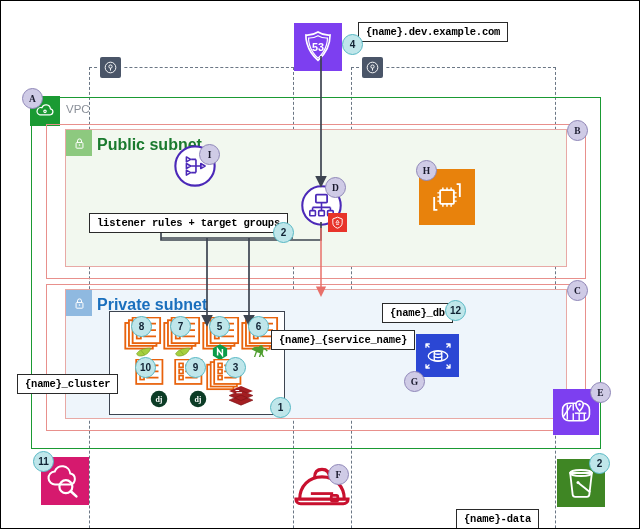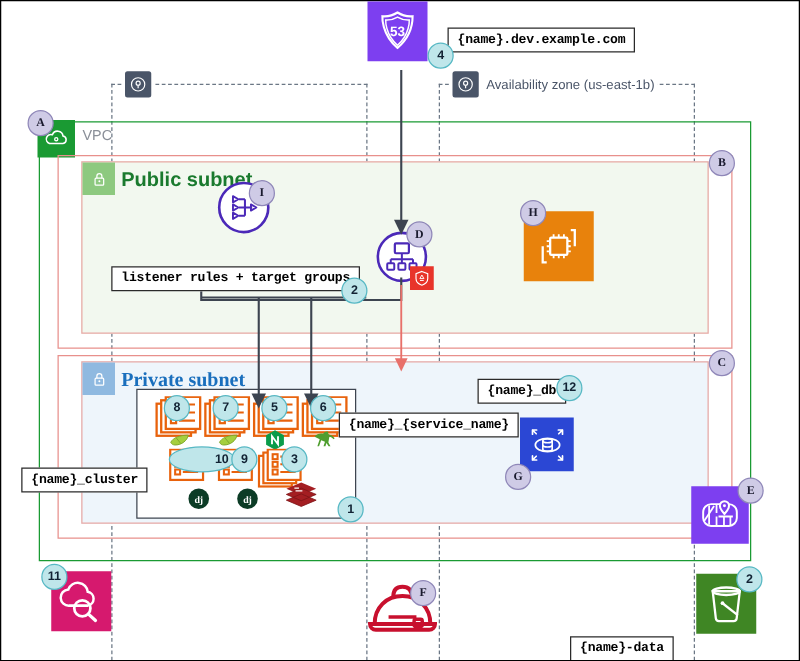--- a/index.html
+++ b/index.html
@@ -17,21 +17,21 @@
   .vpc{border:1.6px solid #1a9a33;background:transparent;}
   .vpc-tab{position:absolute;left:-1.6px;top:-1.6px;width:30px;height:30px;background:#1a9a33;
            display:flex;align-items:center;justify-content:center;}
   .vpc-txt{position:absolute;left:34px;top:5px;font-size:11.5px;color:#8a8f98;}
 
   .sg{border:1.2px solid #e8908c;background:transparent;}
   .sg-txt{position:absolute;font-size:10.5px;color:#e8342a;white-space:nowrap;font-weight:400;}
 
   .subnet{border:1.2px solid #e8a9a5;}
   .subnet.pub{background:#f2f8ef;}
-  .subnet.pri{background:#eef5fb;font-family:Liberation Serif, serif;}
+  .subnet.pri{background:#eef5fb;}
   .sn-tab{position:absolute;left:0;top:0;width:26px;height:26px;display:flex;align-items:center;justify-content:center;}
   .sn-tab.pub{background:#8dc97f;}
   .sn-tab.pri{background:#8fb9e0;}
   .sn-txt{position:absolute;top:6px;font-size:16px;font-weight:700;white-space:nowrap;}
   .sn-txt.pub{color:#1a7a2e;left:31px;}
   .sn-txt.pri{color:#1a6fbd;left:31px;}
 
   
   .cm{position:absolute;width:19px;height:19px;border-radius:50%;display:flex;align-items:center;
       justify-content:center;font-size:9.5px;font-weight:700;z-index:40;}
@@ -73,21 +73,20 @@
 
   <div class="abs az" style="left:350px;top:66px;width:205px;height:576px;">
     <div class="az-label">
       <span class="az-ico">
         <svg width="15" height="15" viewBox="0 0 24 24">
             <circle cx="12" cy="12" r="8.5" fill="none" stroke="#fff" stroke-width="1.5"></circle>
             <circle cx="12" cy="10.5" r="2.6" fill="none" stroke="#fff" stroke-width="1.5"></circle>
             <path d="M12 13.1 L12 17" stroke="#fff" stroke-width="1.5"></path>
           </svg>
       </span>
-      <span class="az-txt">Availability zone (us-east-1b)</span>
     </div>
   </div>
 
   <div class="abs vpc" style="left:30px;top:96px;width:570px;height:352px;">
     <div class="vpc-tab">
       <svg width="20" height="20" viewBox="0 0 24 24">
         <path d="M5.5 16.5 h13 a3.6 3.6 0 0 0 0-7.1 a5.3 5.3 0 0 0-10.2-1.3 a3.7 3.7 0 0 0-2.8 8.4 z" fill="none" stroke="#fff" stroke-width="1.5" stroke-linejoin="round"></path>
         <circle cx="12" cy="12.4" r="1.5" fill="none" stroke="#fff" stroke-width="1.3"></circle>
       </svg>
     </div>
@@ -138,21 +137,21 @@
     <path d="M320,55 L320,181" stroke="#3d4450" stroke-width="1.7" fill="none" marker-end="url(#ah)"></path>
 
     <path d="M320,221 L320,239 L160,239 L160,232" stroke="#3d4450" stroke-width="1.7" fill="none"></path>
     <path d="M206,237 L206,320" stroke="#3d4450" stroke-width="1.7" fill="none" marker-end="url(#ah)"></path>
     <path d="M248,237 L248,320" stroke="#3d4450" stroke-width="1.7" fill="none" marker-end="url(#ah)"></path>
     <path d="M160,237 L292,237" stroke="#3d4450" stroke-width="1.7" fill="none"></path>
 
     <path d="M320,227 L320,291" stroke="#e8706a" stroke-width="1.5" fill="none" marker-end="url(#ahr)"></path>
   </svg>
 
-  <div class="tile" style="left:293px;top:0;width:48px;height:48px;background:#7d3ff0;">
+  <div class="tile" style="left:293px;top:22px;width:48px;height:48px;background:#7d3ff0;">
     <svg width="40" height="40" viewBox="0 0 48 48">
       <path d="M24 6 c-5 3.2-10 4-14.5 3.6 c0 0-1.2 17 14.5 30.4 C39.7 26.6 38.5 9.6 38.5 9.6 C34 10 29 9.2 24 6 z" fill="none" stroke="#fff" stroke-width="2"></path>
       <path d="M24 10.4 c-4 2.4-8 3-11.3 2.8 c0 0-0.8 13.6 11.3 24.2 c12.1-10.6 11.3-24.2 11.3-24.2 C32 13.4 28 12.8 24 10.4 z" fill="none" stroke="#fff" stroke-width="1.4"></path>
       <text x="24" y="29" font-family="Liberation Sans, sans-serif" font-size="13" font-weight="700" fill="#fff" text-anchor="middle">53</text>
     </svg>
   </div>
   <div class="cm num" style="left:341px;top:33px;">4</div>
   <div class="codelbl" style="left:357px;top:21px;">{name}.dev.example.com</div>
 
   <div class="tile" style="left:171px;top:142px;width:46px;height:46px;">
@@ -305,21 +304,21 @@
     <svg width="42" height="42" viewBox="0 0 48 48">
       <rect x="10.5" y="0.5" width="30" height="28" fill="#fff" stroke="#e8620c" stroke-width="2"></rect>
       <g stroke="#e8620c" stroke-width="1.9" fill="none">
         <rect x="15" y="5" width="4.5" height="4.5"></rect>
         <rect x="15" y="12" width="4.5" height="4.5"></rect>
         <rect x="15" y="19" width="4.5" height="4.5"></rect>
         <path d="M22 7.2 H36 M22 14.2 H36 M22 21.2 H36"></path>
       </g>
     </svg>
   </div>
-  <div class="cm num" style="left:134px;top:356px;padding-left:32px;">10</div>
+  <div class="cm num" style="left:134px;top:356px;">10</div>
   <div class="tile" style="left:149px;top:389px;width:18px;height:18px;">
     <svg width="18" height="18" viewBox="0 0 24 24">
         <circle cx="12" cy="12" r="11" fill="#0c3c26"></circle>
         <text x="12" y="16.3" font-family="Liberation Serif, serif" font-size="10.5" font-weight="700" fill="#fff" text-anchor="middle">dj</text>
       </svg>
   </div>
 
   <div class="ctask" style="left:165px;top:358px;">
     <svg width="42" height="42" viewBox="0 0 48 48">
       <rect x="10.5" y="0.5" width="30" height="28" fill="#fff" stroke="#e8620c" stroke-width="2"></rect>

